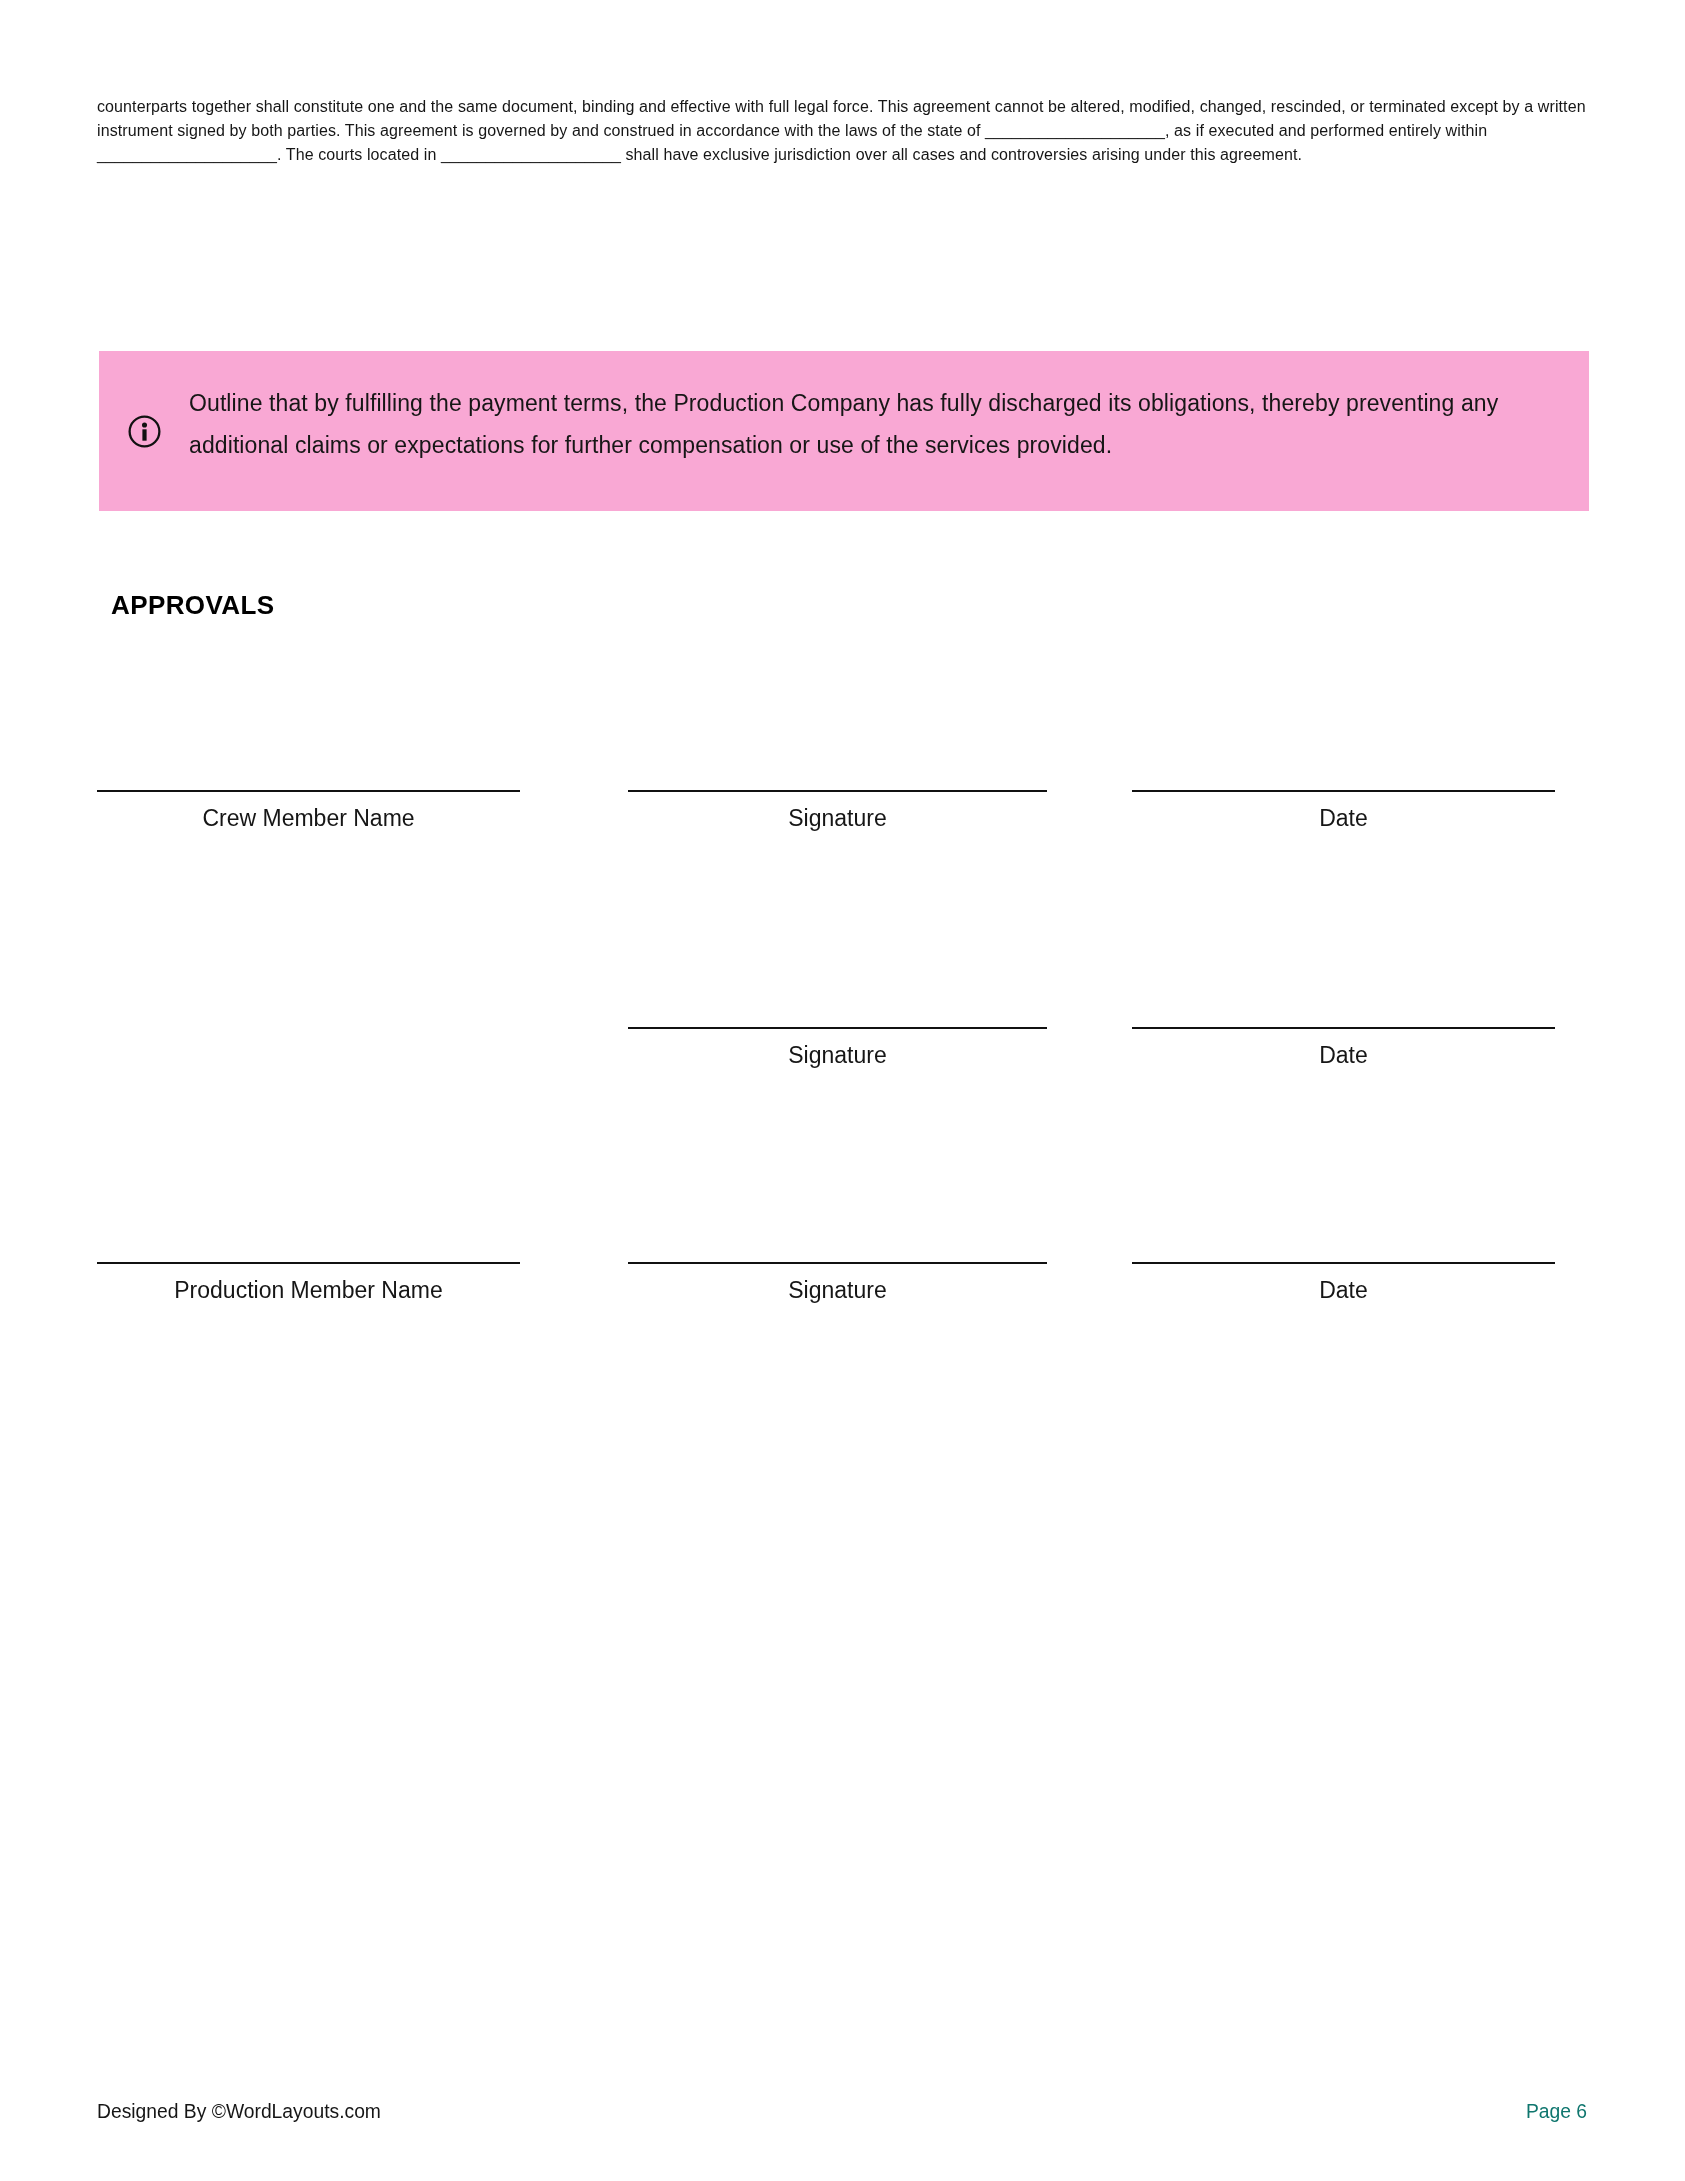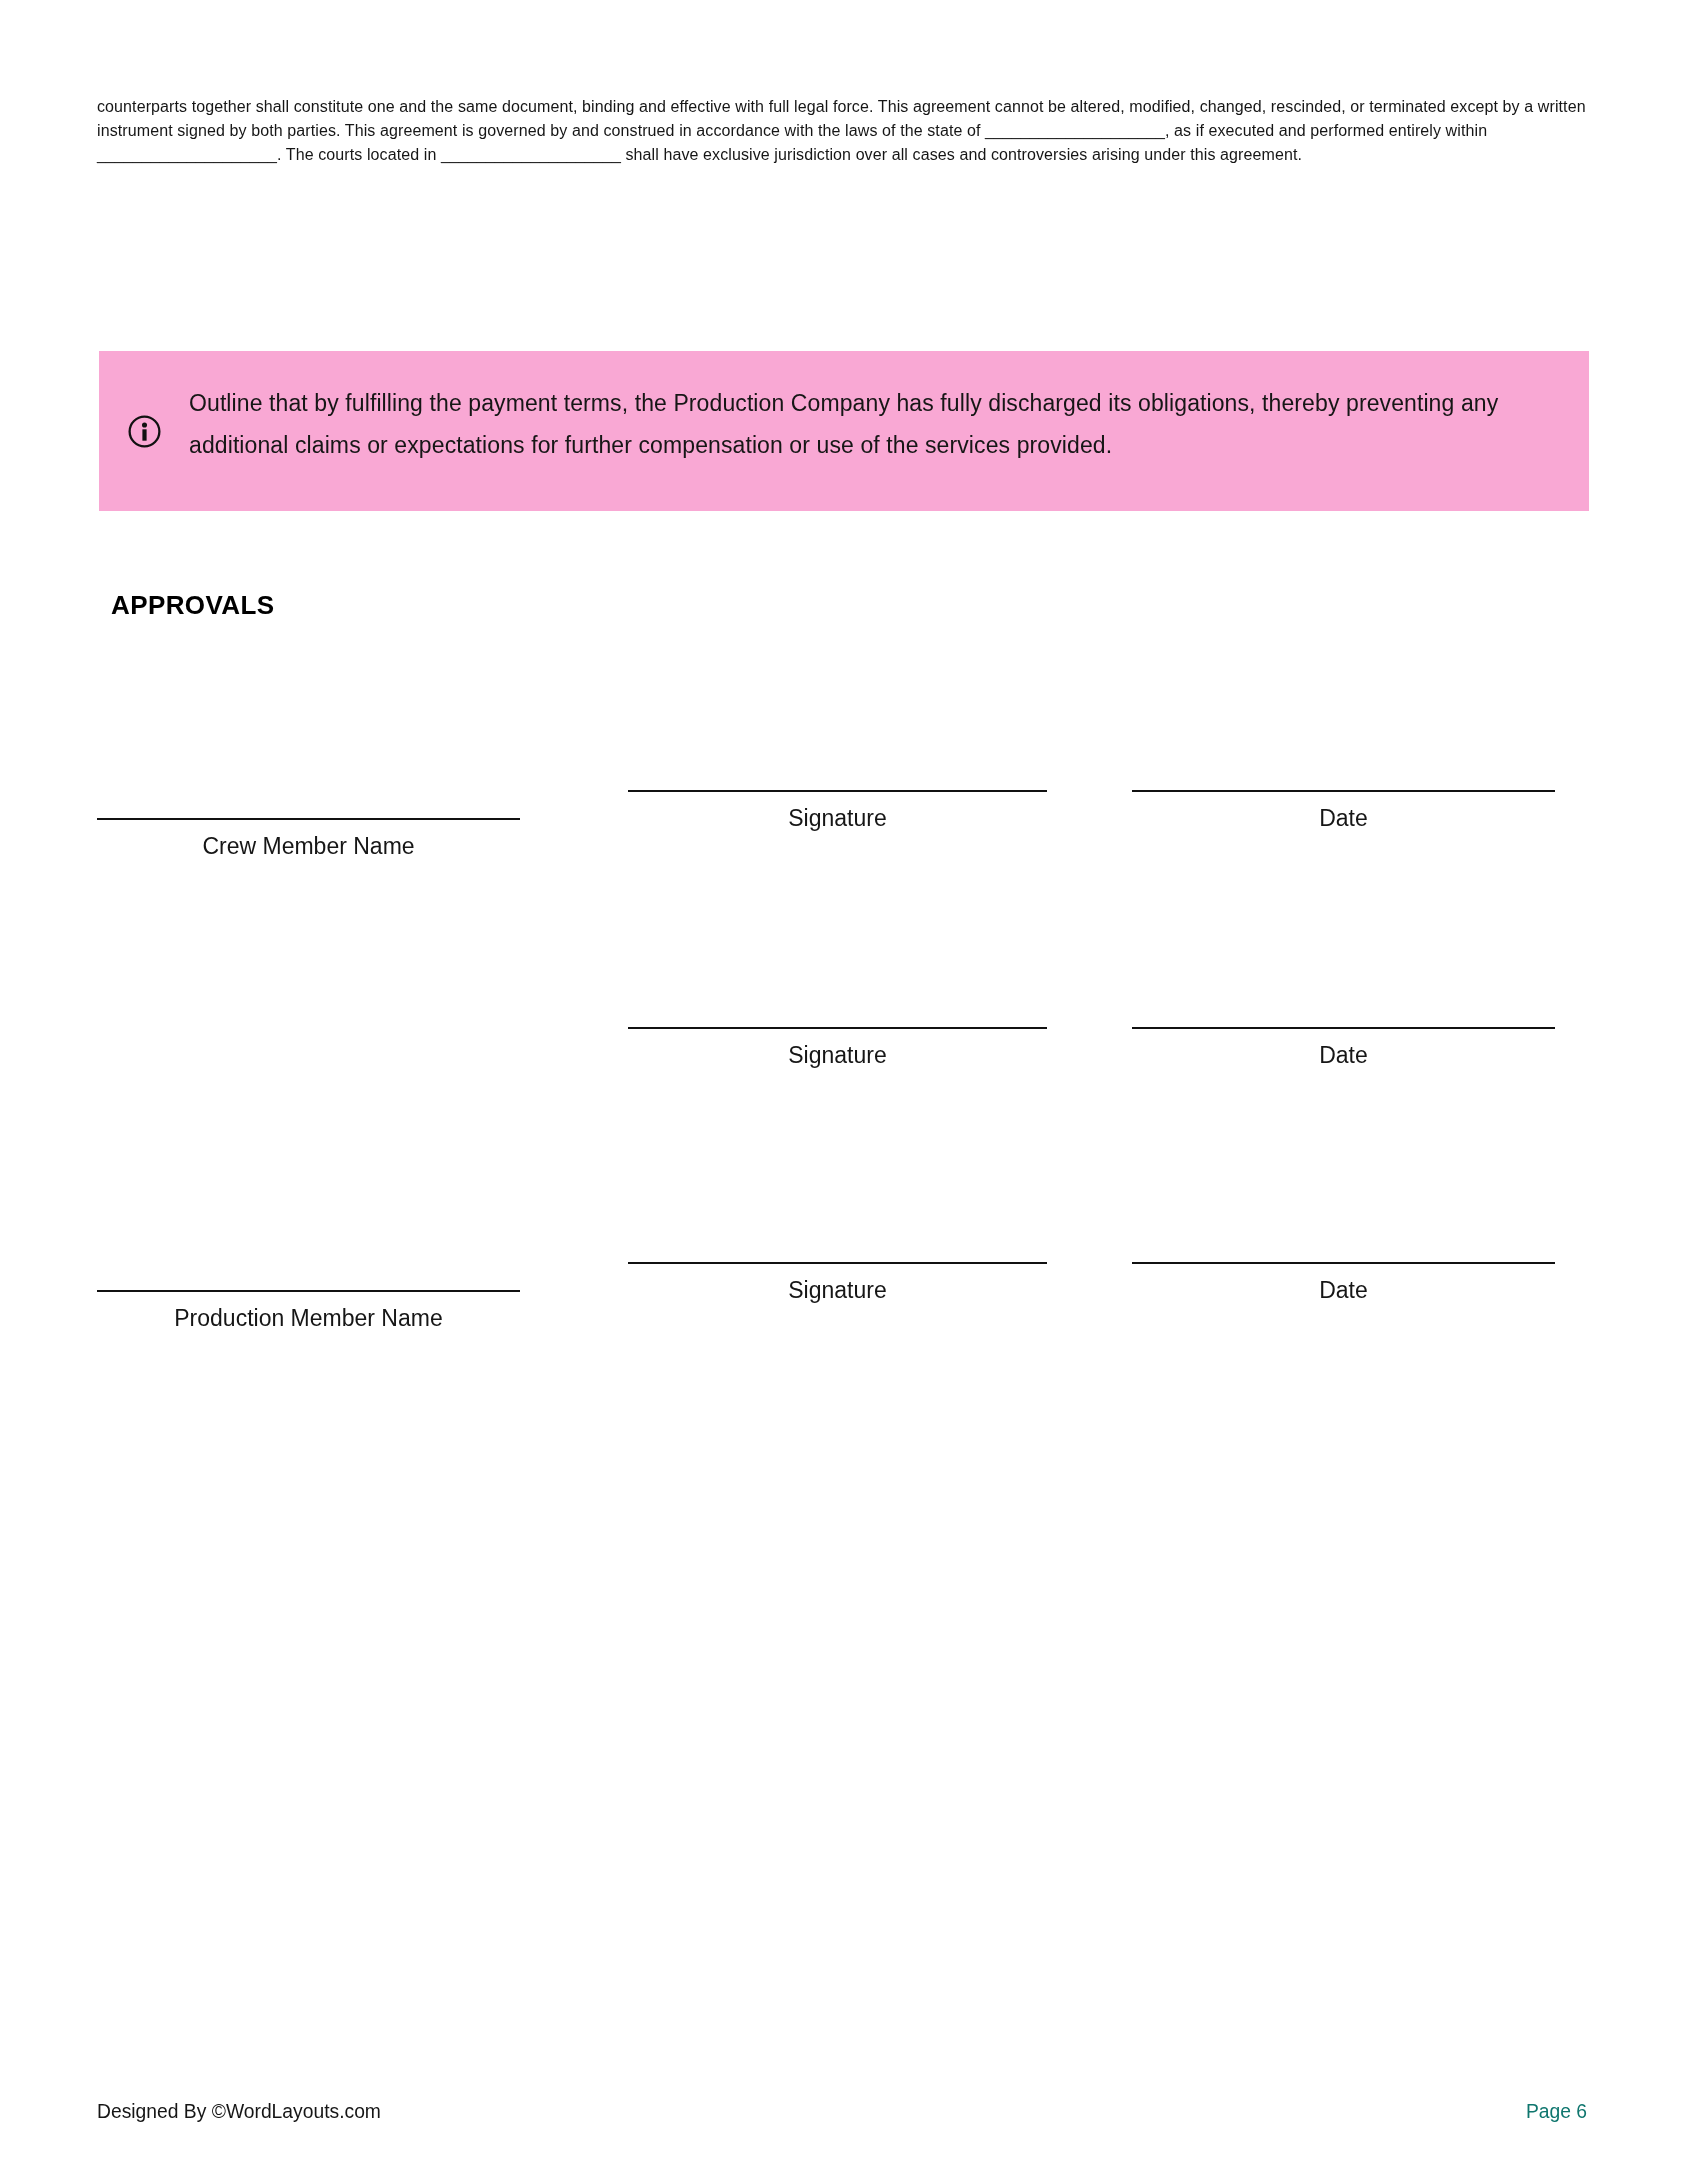--- a/index.html
+++ b/index.html
@@ -83,21 +83,21 @@
     position: absolute;
     left: 0;
     width: 1685px;
     height: 79px;
   }
   .sig-cell {
     position: absolute;
     top: 0;
     height: 79px;
   }
-  .sig-cell.col-1 { left: 97px;  width: 423px; margin-top: 28px; }
+  .sig-cell.col-1 { left: 97px;  width: 423px; }
   .sig-cell.col-2 { left: 628px;  width: 419px; }
   .sig-cell.col-3 { left: 1132px; width: 423px; }
 
   .sig-line {
     width: 100%;
     height: 0;
     border-top: 2.2px solid #111111;
   }
   .sig-label {
     margin-top: 10.5px;

